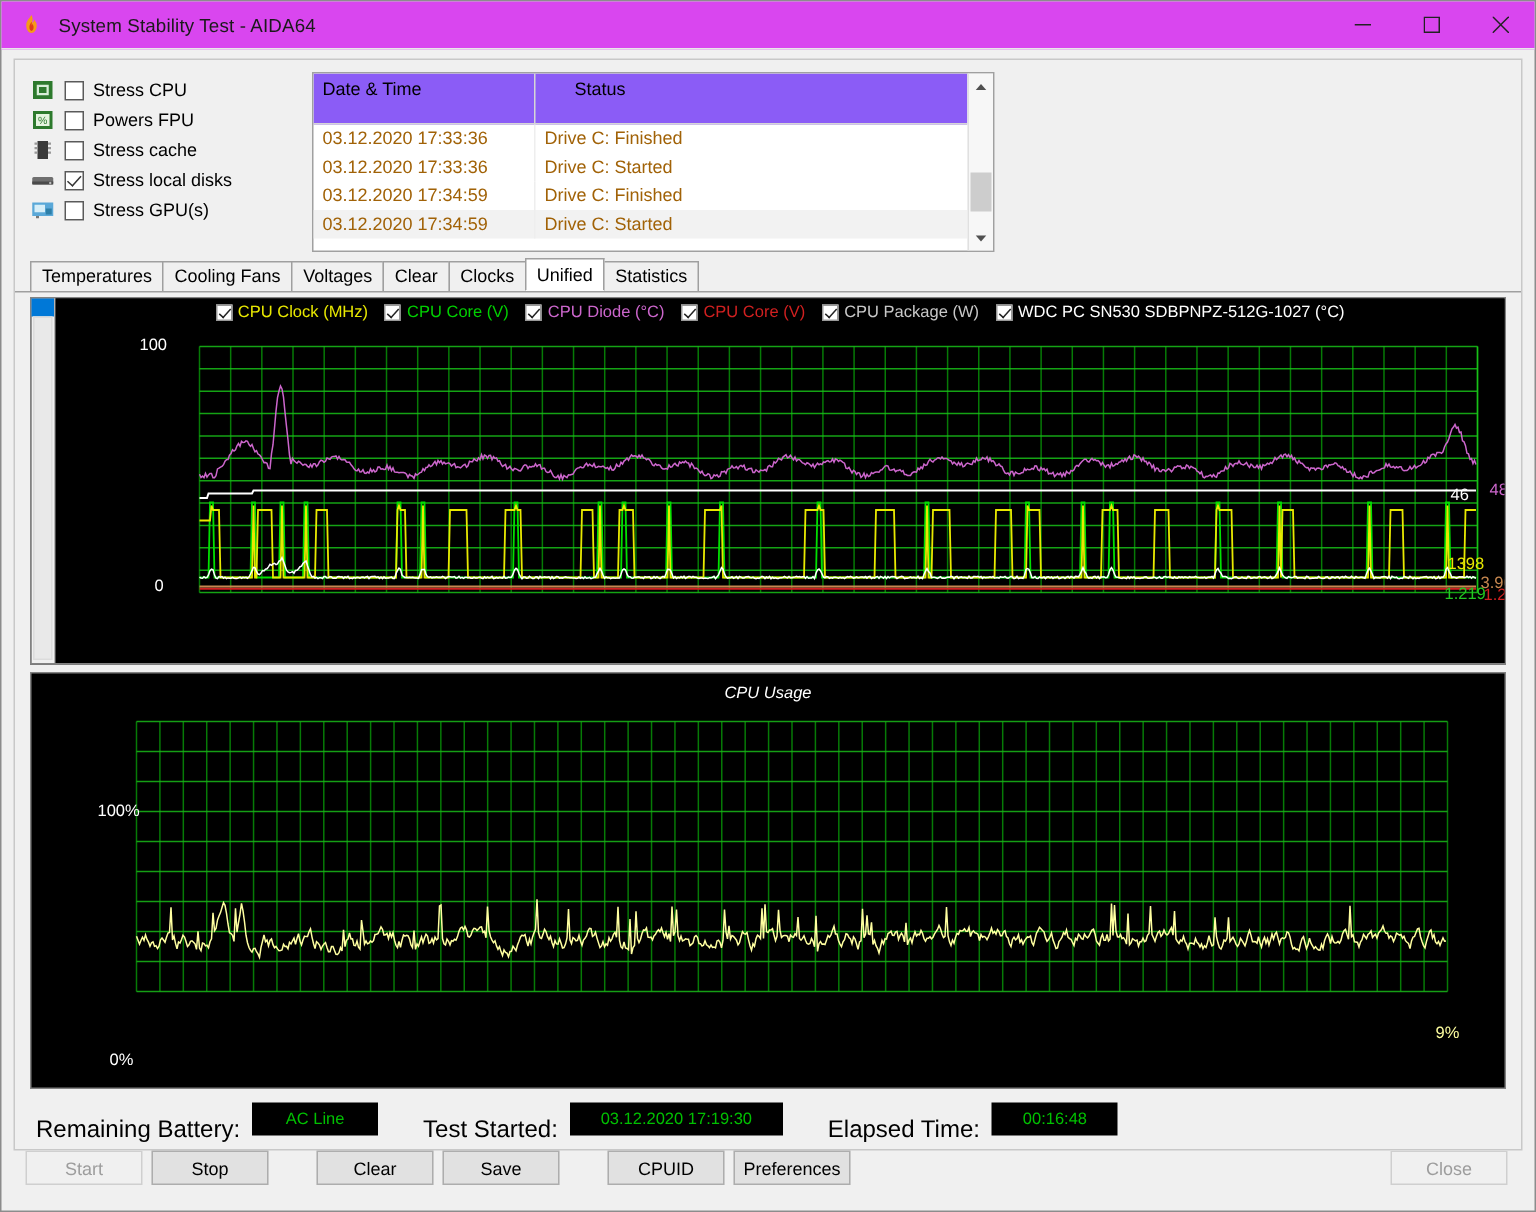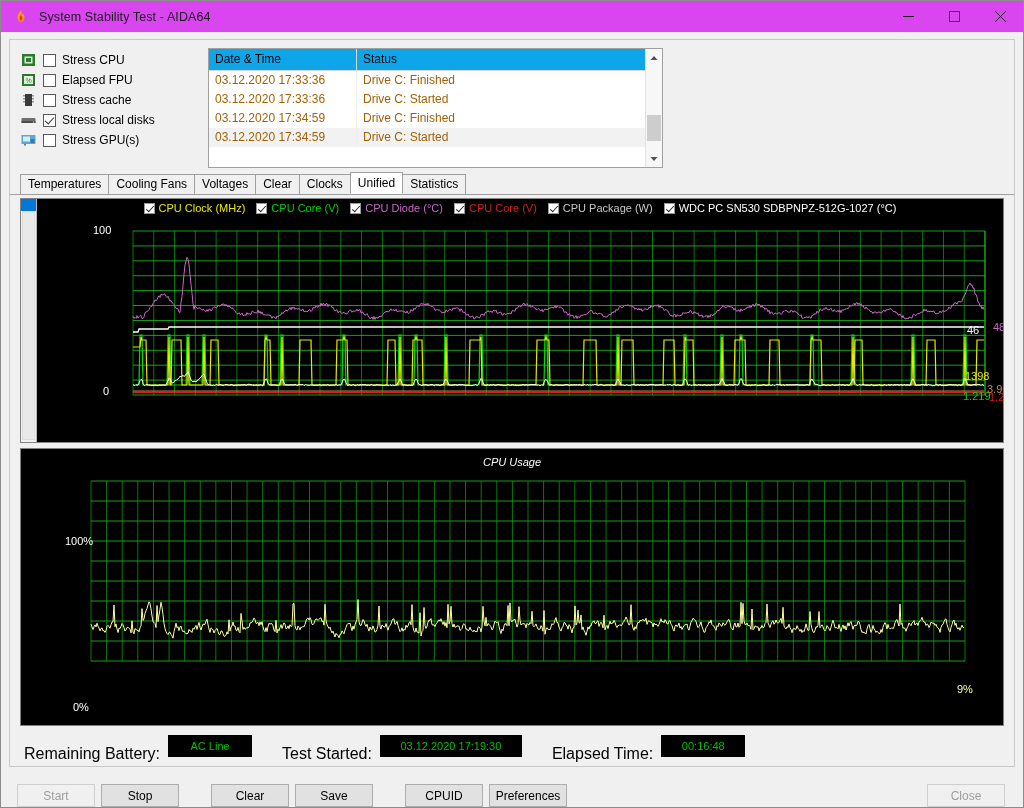--- a/index.html
+++ b/index.html
@@ -88,23 +88,24 @@
     margin-left: 10px;
     border: 1px solid #a0a0a0;
     background: #fff;
     display: flex; flex-direction: column;
     overflow: hidden;
     max-width: 455px;
   }
   .log-inner { display: flex; flex: 1; min-height: 0; }
   .log-table { flex: 1; display: flex; flex-direction: column; }
   .log-head {
-    display: flex; height: 22px;
+    display: flex; height: 34px;
     border-bottom: 1px solid #d6d6d6;
-    background: #0ea5e9;
+    background: #8b5cf6;
+    gap: 20px;
   }
   .log-head div {
     font-size: 12px; color: #000;
     padding: 3px 0 0 6px;
   }
   .col-dt { width: 148px; border-right: 1px solid #d6d6d6; }
   .col-st { flex: 1; }
   .log-row { display: flex; height: 19px; }
   .log-row.alt { background: #f2f2f2; }
   .log-row div { font-size: 12px; color: #a16207; padding: 2px 0 0 6px; }
@@ -230,21 +231,21 @@
     font-size: 11px;
     display:flex; align-items:center; justify-content:center;
     height: 22px;
     margin: 0 0 0 8px;
   }
   .sp { width: 30px; }
 
   
   .buttonbar {
     height: 40px; min-height: 40px;
-    display: flex; align-items: flex-end;
+    display: flex; align-items: flex-start;
     padding: 0 10px 0 10px;
     position: relative;
   }
   .btn {
     height: 23px; min-width: 78px;
     border: 1px solid #adadad;
     background: #e1e1e1;
     font-size: 12px; color: #000;
     display: flex; align-items: center; justify-content: center;
     margin-right: 6px;
@@ -304,21 +305,21 @@
         </div>
         <div class="stress-row">
           <span class="stress-ico">
             <svg width="15" height="14" viewBox="0 0 15 14">
                 <rect x="1" y="1" width="13" height="12" fill="#2d7a2d"></rect>
                 <rect x="3" y="3" width="9" height="8" fill="#e6f5e0"></rect>
                 <text x="7.5" y="9.5" font-size="7" text-anchor="middle" fill="#2d7a2d" font-family="Liberation Sans">%</text>
               </svg>
           </span>
           <span class="cb"></span>
-          <span class="stress-label">Elapsed FPU</span>
+          <span class="stress-label">Powers FPU</span>
         </div>
         <div class="stress-row">
           <span class="stress-ico">
             <svg width="15" height="14" viewBox="0 0 15 14">
                 <rect x="4" y="1" width="7" height="12" fill="#3a3a3a"></rect>
                 <rect x="2" y="2" width="2" height="1.5" fill="#999"></rect>
                 <rect x="2" y="5" width="2" height="1.5" fill="#999"></rect>
                 <rect x="2" y="8" width="2" height="1.5" fill="#999"></rect>
                 <rect x="11" y="2" width="2" height="1.5" fill="#999"></rect>
                 <rect x="11" y="5" width="2" height="1.5" fill="#999"></rect>

